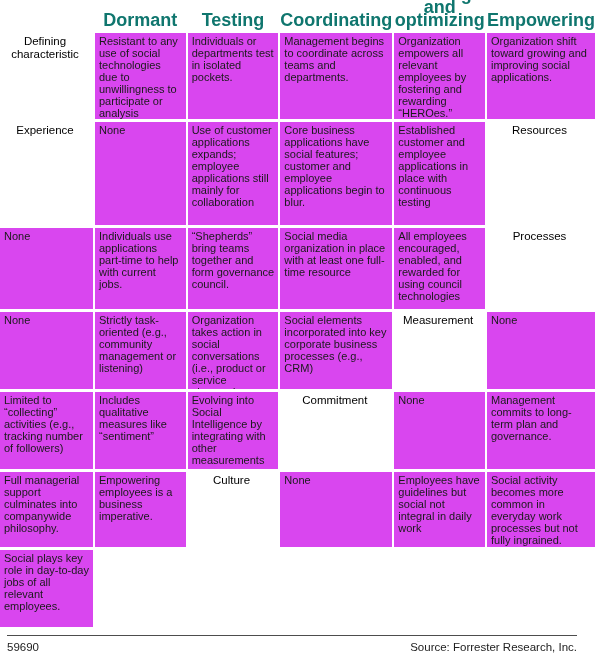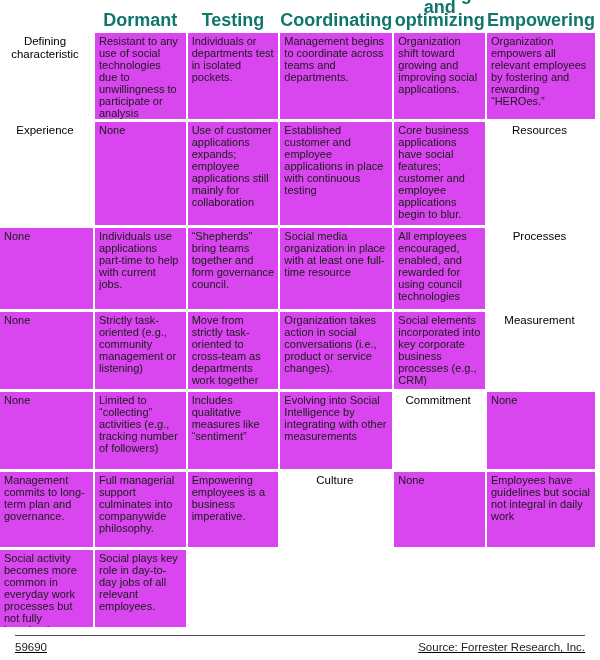--- a/index.html
+++ b/index.html
@@ -49,25 +49,24 @@
   .cell {
     background: #d946ef;
     color: #1a1a1a;
     font-size: 11px;
     line-height: 12px;
     padding: 2px 4px 2px 4px;
     overflow: hidden;
   }
   .footer {
     position: absolute;
-    left: 15px;
+    left: 7px;
     width: 570px;
     top: 635px;
     border-top: 1px solid #4d4d4d;
-    text-decoration: underline;
   }
   .footer-row {
     display: flex;
     justify-content: space-between;
     padding-top: 5px;
     font-size: 11.5px;
     color: #222222;
   }
 </style>
 </head>
@@ -80,40 +79,39 @@
     <div class="hdr">Dormant</div>
     <div class="hdr">Testing</div>
     <div class="hdr">Coordinating</div>
     <div class="hdr">Scaling and optimizing</div>
     <div class="hdr">Empowering</div>
 
     <div class="rlabel">Defining characteristic</div>
     <div class="cell">Resistant to any use of social technologies due to unwillingness to participate or analysis paralysis</div>
     <div class="cell">Individuals or departments test in isolated pockets.</div>
     <div class="cell">Management begins to coordinate across teams and departments.</div>
+    <div class="cell">Organization empowers all relevant employees by fostering and rewarding “HEROes.”</div>
     <div class="cell">Organization shift toward growing and improving social applications.</div>
-    <div class="cell">Organization empowers all relevant employees by fostering and rewarding “HEROes.”</div>
 
     <div class="rlabel">Experience</div>
     <div class="cell">None</div>
     <div class="cell">Use of customer applications expands; employee applications still mainly for collaboration</div>
+    <div class="cell">Core business applications have social features; customer and employee applications begin to blur.</div>
     <div class="cell">Established customer and employee applications in place with continuous testing</div>
-    <div class="cell">Core business applications have social features; customer and employee applications begin to blur.</div>
 
     <div class="rlabel">Resources</div>
     <div class="cell">None</div>
     <div class="cell">Individuals use applications part-time to help with current jobs.</div>
     <div class="cell">“Shepherds” bring teams together and form governance council.</div>
     <div class="cell">Social media organization in place with at least one full-time resource</div>
     <div class="cell">All employees encouraged, enabled, and rewarded for using council technologies</div>
 
     <div class="rlabel">Processes</div>
     <div class="cell">None</div>
     <div class="cell">Strictly task-oriented (e.g., community management or listening)</div>
-    <div class="cell">Move from strictly task-oriented to cross-team as departments work together</div>
     <div class="cell">Organization takes action in social conversations (i.e., product or service changes).</div>
     <div class="cell">Social elements incorporated into key corporate business processes (e.g., CRM)</div>
 
     <div class="rlabel">Measurement</div>
     <div class="cell">None</div>
     <div class="cell">Limited to “collecting” activities (e.g., tracking number of followers)</div>
     <div class="cell">Includes qualitative measures like “sentiment”</div>
     <div class="cell">Evolving into Social Intelligence by integrating with other measurements</div>
 
     <div class="rlabel">Commitment</div>

